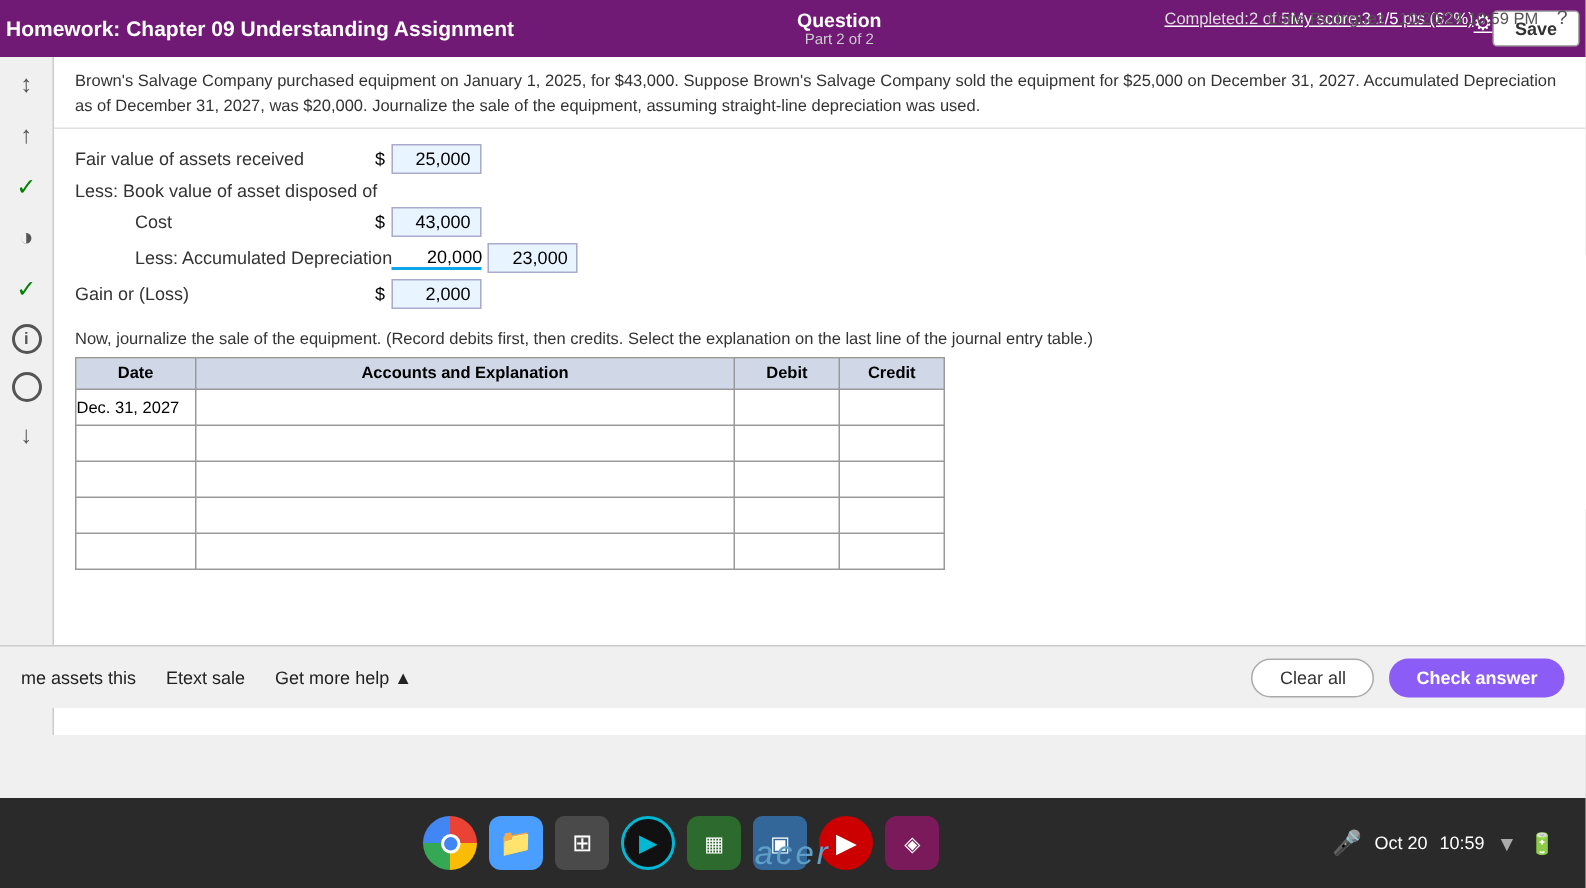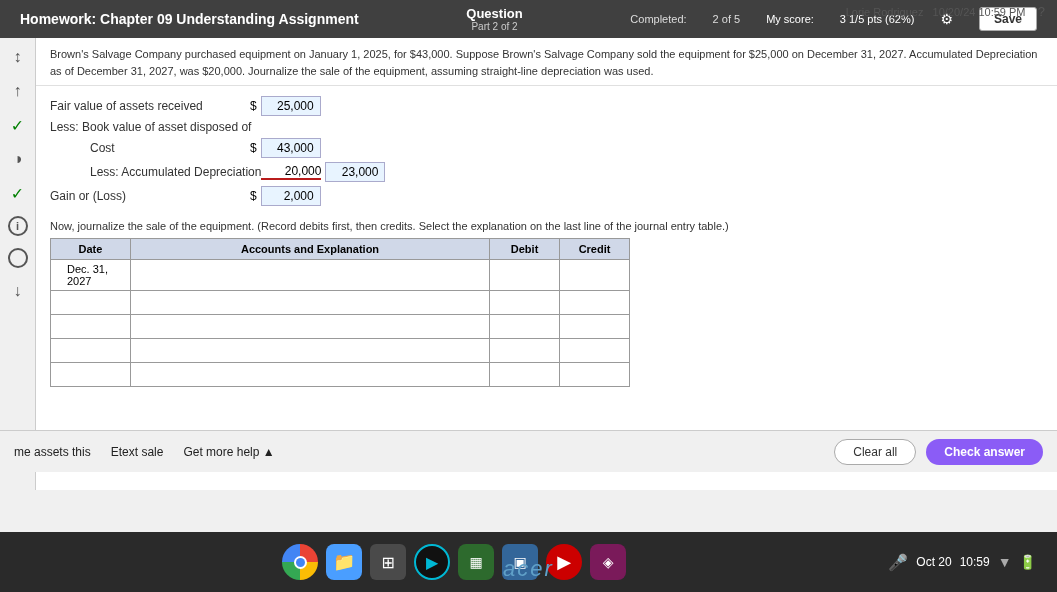--- a/index.html
+++ b/index.html
@@ -20,25 +20,25 @@
       left: 0;
       right: 0;
       bottom: 60px;
       background: #f0f0f0;
       display: flex;
       flex-direction: column;
     }
 
     
     .header-bar {
-      background: #404040;
-      color: white;
-      display: flex;
-      align-items: center;
-      padding: 6px 20px;
+      background: #701a75;
+      color: white;
+      display: flex;
+      align-items: center;
+      padding: 6px 4px;
       min-height: 38px;
       position: relative;
     }
     .header-title {
       font-size: 14px;
       font-weight: bold;
       color: white;
       flex: 0 0 auto;
     }
     .header-center {
@@ -51,24 +51,25 @@
       font-size: 13px;
       font-weight: bold;
       color: white;
     }
     .question-sub {
       font-size: 10px;
       color: #ccc;
     }
     .header-right {
       display: flex;
-      align-items: center;
-      gap: 26px;
-      font-size: 11px;
-      color: white;
+      align-items: flex-start;
+      gap: 0;
+      font-size: 11px;
+      color: white;
+      text-decoration: underline;
     }
     .completed-text {
       font-size: 11px;
       color: #ddd;
     }
     .my-score {
       font-size: 11px;
       color: white;
     }
     .gear-icon-btn {
@@ -180,21 +181,21 @@
     .journal-table th {
       background: #d0d8e8;
       border: 1px solid #999;
       padding: 4px 8px;
       font-size: 11px;
       font-weight: bold;
       text-align: center;
     }
     .journal-table td {
       border: 1px solid #999;
-      padding: 3px 16px;
+      padding: 3px 0;
       font-size: 11px;
       height: 24px;
     }
     .journal-table .date-col {
       width: 80px;
     }
     .journal-table .account-col {
       width: 360px;
     }
     .journal-table .debit-col {
@@ -356,21 +357,21 @@
       </div>
 
       <div class="calc-row">
         <span class="calc-label double-indented">Cost</span>
         <span style="margin-right:4px;">$</span>
         <span class="value-box">43,000</span>
       </div>
 
       <div class="calc-row">
         <span class="calc-label double-indented">Less: Accumulated Depreciation</span>
-        <span style="display:inline-block;min-width:60px;text-align:right;margin-right:4px;border-bottom:2px solid #b91c1c;">20,000</span>
+        <span style="display:inline-block;min-width:60px;text-align:right;margin-right:4px;border-bottom:2px solid #0ea5e9;">20,000</span>
         <span class="value-box">23,000</span>
       </div>
 
       <div class="calc-row">
         <span class="calc-label">Gain or (Loss)</span>
         <span style="margin-right:4px;">$</span>
         <span class="value-box">2,000</span>
       </div>
     </div>
 

